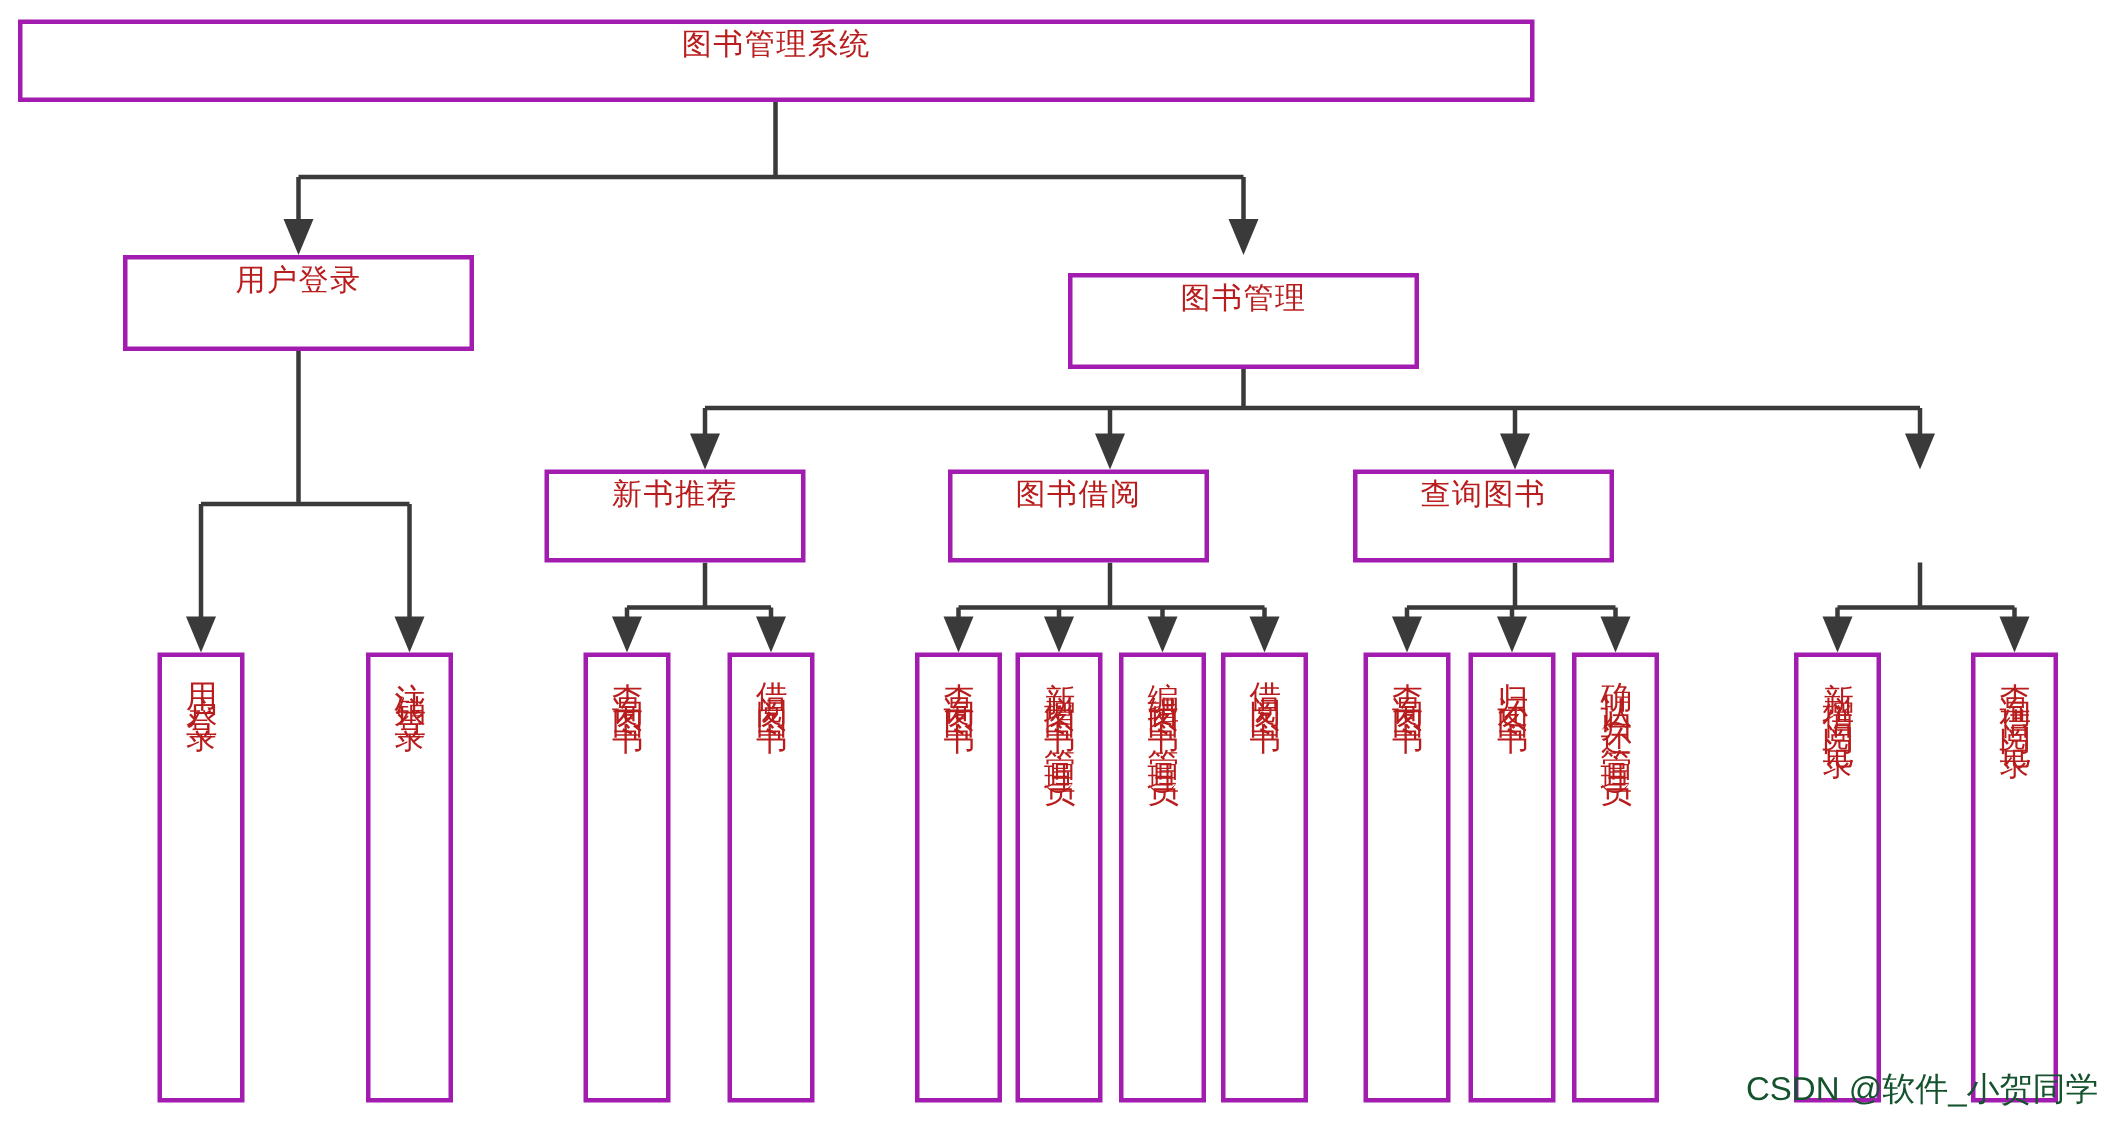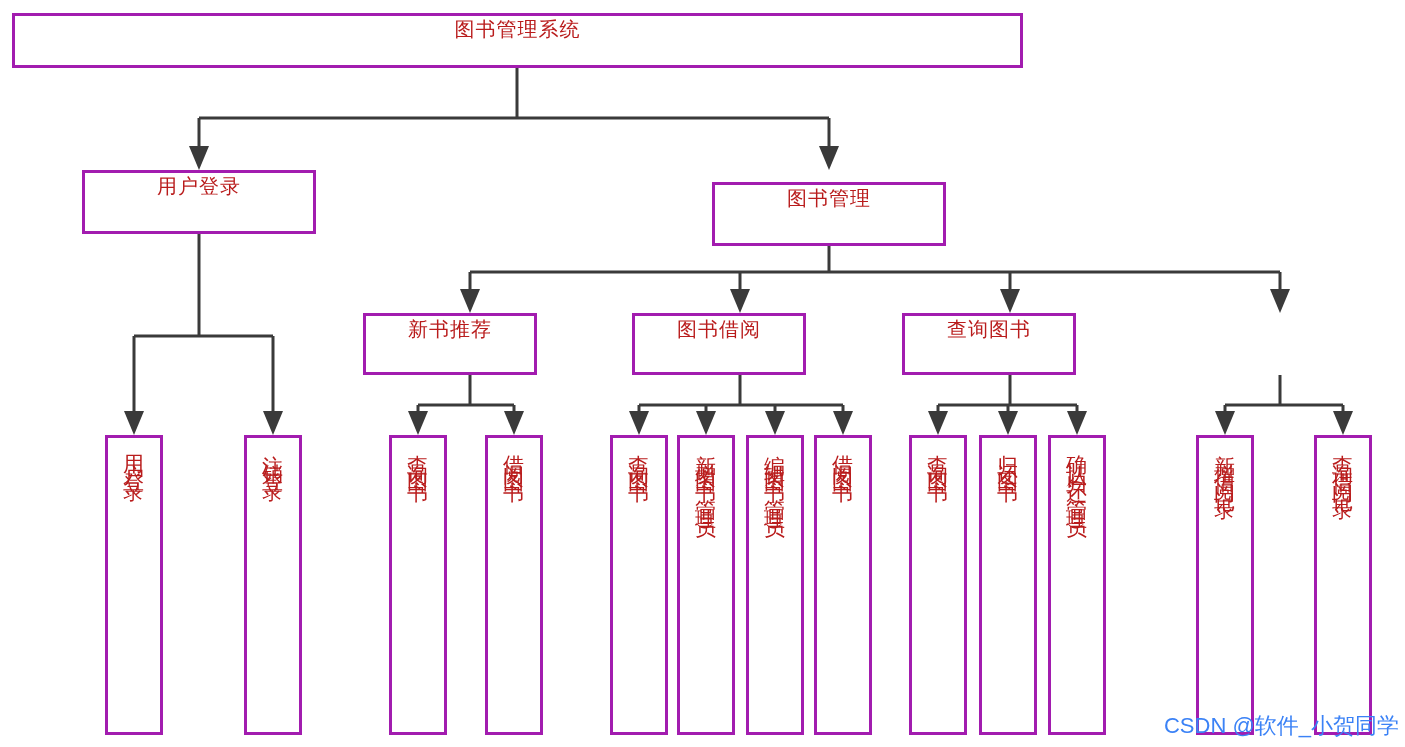--- a/index.html
+++ b/index.html
@@ -38,21 +38,21 @@
   .lf3{left:389px;}  .lf4{left:485px;}
   .lf5{left:610px;}  .lf6{left:677px;}
   .lf7{left:746px;}  .lf8{left:814px;}
   .lf9{left:909px;}  .lf10{left:979px;} .lf11{left:1048px;}
   .lf12{left:1196px;} .lf13{left:1314px;}
   .watermark{
     position:absolute;
     right:6px;
     bottom:6px;
     font-size:22px;
-    color:#3b82f6;
+    color:#14532d;
     z-index:3;
     white-space:nowrap;
   }
 </style>
 </head>
 <body>
 
 <div class="stage">
 
   <svg class="connectors" width="1405" height="747" viewBox="0 0 1405 747">

